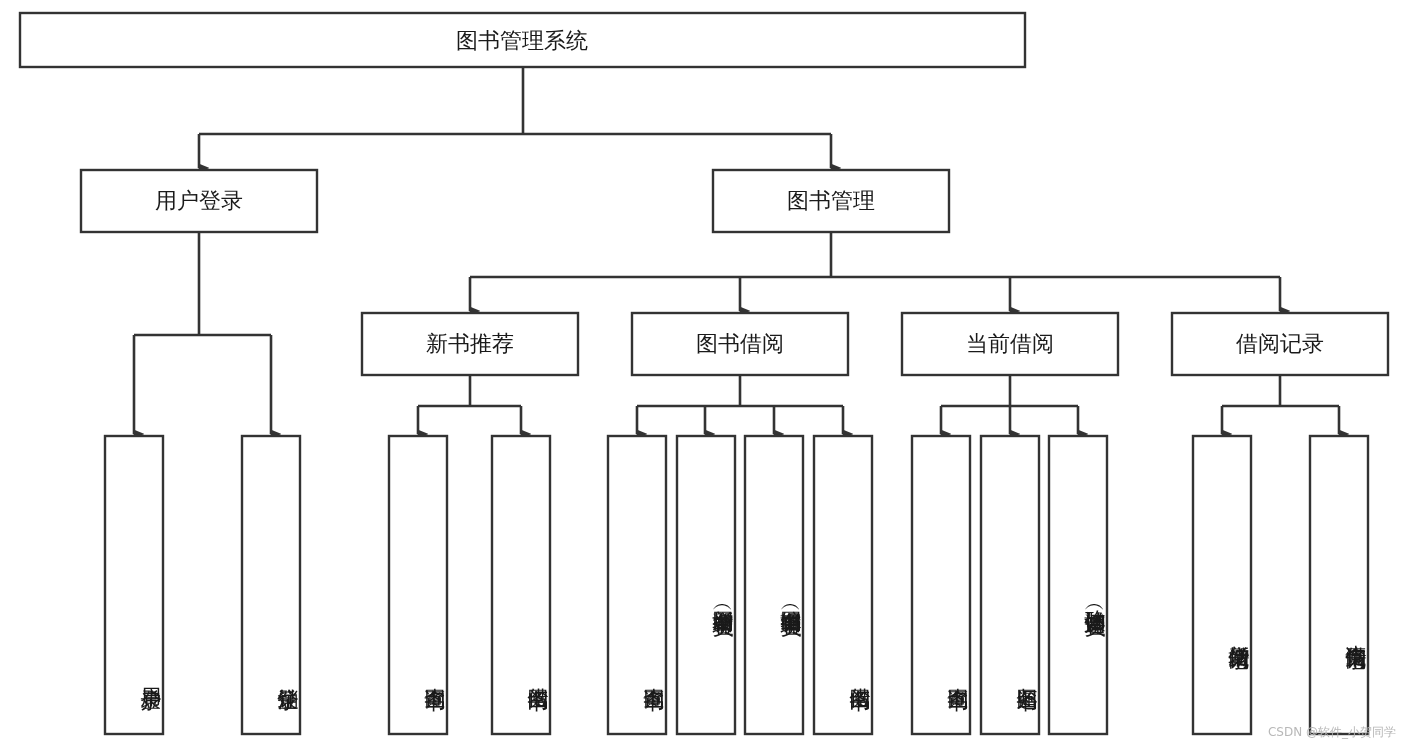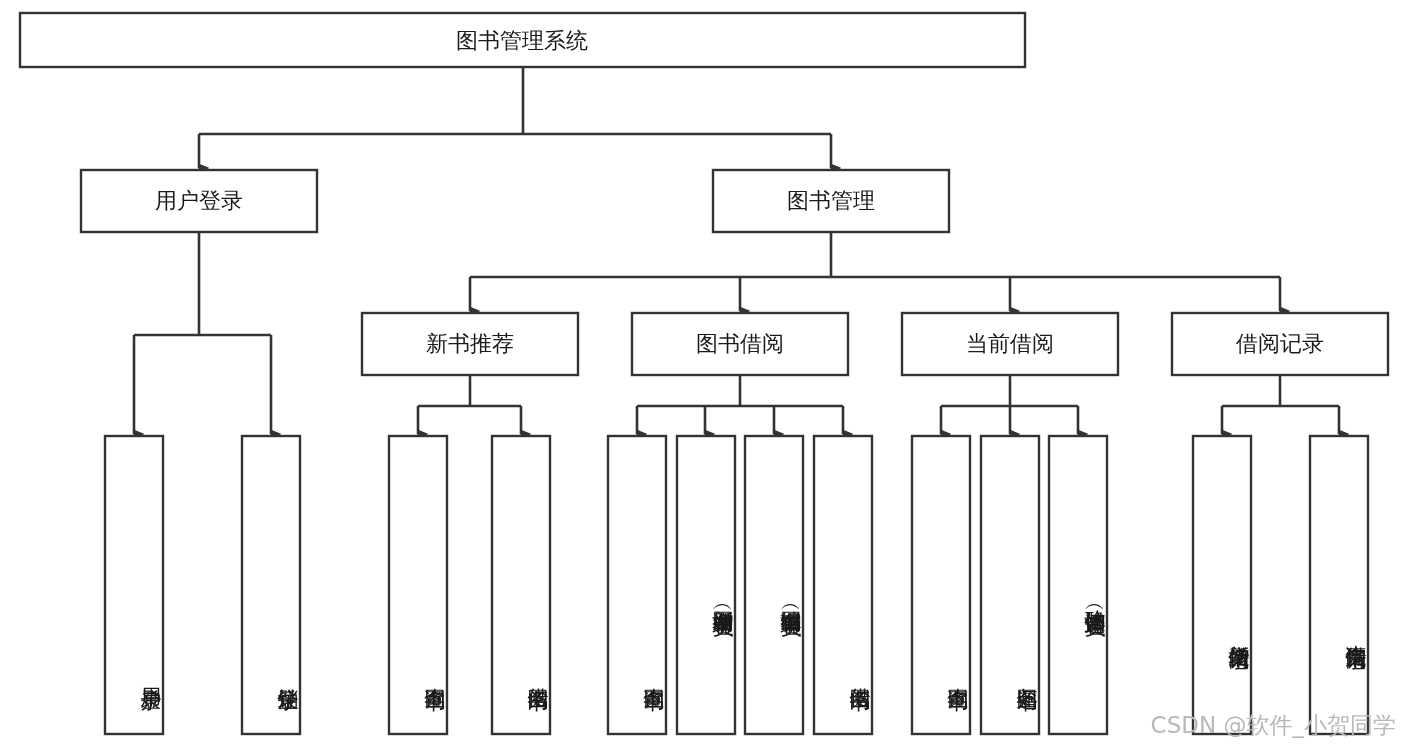--- a/index.html
+++ b/index.html
@@ -57,21 +57,21 @@
     justify-content: center;
     text-align: left;
     font-family: "DejaVu Sans", "Liberation Sans", sans-serif;
     white-space: nowrap;
     pointer-events: none;
   }
   .watermark {
     position: absolute;
     right: 8px;
     bottom: 6px;
-    font-size: 23px;
+    font-size: 12px;
     color: #b8b8b8;
     font-family: "DejaVu Sans", "Liberation Sans", sans-serif;
     white-space: nowrap;
   }
 </style>
 </head>
 <body>
 
 <div id="page">
 

